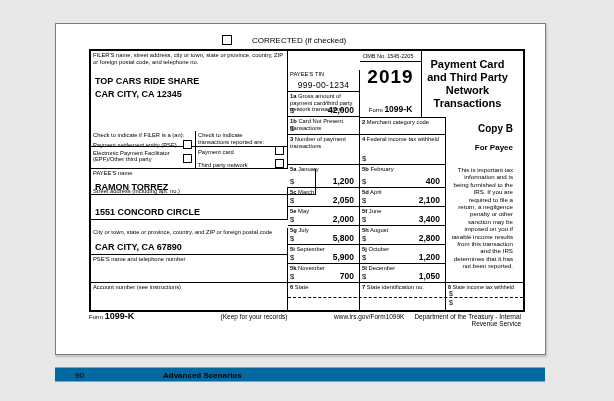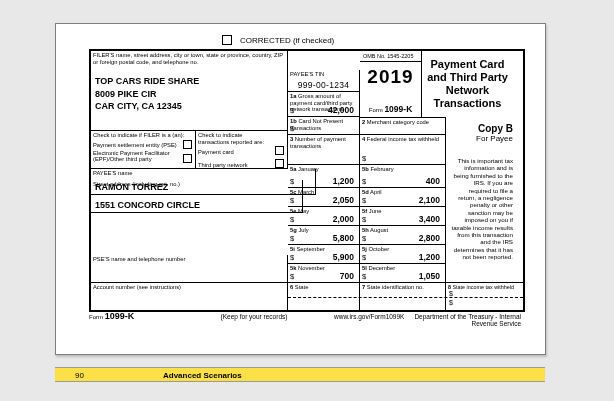--- a/index.html
+++ b/index.html
@@ -6,21 +6,21 @@
   body{
     width:614px;height:401px;position:relative;overflow:hidden;
     background:#e8e8e8;
     font-family:"Liberation Sans",sans-serif;color:#000;
   }
   .page{
     position:absolute;left:55px;top:23px;width:489px;height:330px;
     background:#ffffff;border:1px solid #7d7d7d;
     box-shadow:1px 2px 2px rgba(0,0,0,0.18);
   }
-  .corrected{position:absolute;left:166px;top:11px;display:flex;align-items:center;gap:8px;font-size:8px;}
+  .corrected{position:absolute;left:166px;top:11px;display:flex;align-items:center;gap:20px;font-size:8px;}
   .cb{display:inline-block;width:8px;height:8px;border:1px solid #000;background:#fff;flex:0 0 auto;}
   .cb.small{width:7px;height:7px;}
   .form1099{position:absolute;left:33px;top:25px;width:436px;height:263px;border:2px solid #000;box-sizing:border-box;background:#fff;}
   .cell{position:absolute;box-sizing:border-box;overflow:hidden;}
   .br{border-right:1px solid #000;}
   .bb{border-bottom:1px solid #000;}
   .bt{border-top:1px solid #000;}
   .lab{font-size:5.8px;line-height:6.6px;padding:1px 2px 0 2px;}
   .lab b{font-weight:bold;}
   .vrow{position:absolute;left:2px;right:5px;bottom:1px;display:flex;justify-content:space-between;align-items:baseline;}
@@ -31,54 +31,53 @@
   .payval{position:absolute;left:4px;bottom:2px;font-weight:bold;font-size:9px;}
   .chkrow{display:flex;justify-content:space-between;align-items:flex-end;padding:1px 3px 0 2px;}
   .chkrow .lab{padding:0;}
   .omb-label{font-size:5.5px;text-align:left;padding:2px 2px 2px 3px;border-bottom:1px solid #000;}
   .year{font-size:19px;font-weight:bold;text-align:center;margin-top:4px;letter-spacing:1px;}
   .formline{position:absolute;bottom:3px;width:100%;text-align:center;font-size:6px;}
   .formline b{font-size:8.5px;}
   .title-area{padding:7px 10px 0 0;text-align:center;font-weight:bold;font-size:11px;line-height:13px;}
   .copyb{text-align:right;padding:6px 10px 0 4px;}
   .copyb .c1{font-weight:bold;font-size:10px;}
-  .copyb .c2{font-weight:normal;font-size:8px;margin-top:0;}
+  .copyb .c2{font-weight:bold;font-size:8px;margin-top:9px;}
   .copyb .notice{font-size:6.2px;line-height:7.4px;margin-top:14px;}
   .dashed{position:absolute;left:197px;top:246px;width:235px;border-top:1px dashed #000;}
   .d8{position:absolute;font-size:7px;}
   .bottomrow{position:absolute;left:33px;top:287px;width:432px;height:12px;font-size:6.5px;}
   .bottomrow .fid{position:absolute;left:0;top:0;font-size:6px;}
   .bottomrow .fid b{font-size:9px;}
   .bottomrow .keep{position:absolute;left:110px;width:110px;text-align:center;top:2px;}
   .bottomrow .url{position:absolute;left:245px;top:2px;}
   .bottomrow .dept{position:absolute;left:300px;width:132px;text-align:right;top:2px;}
   .pagebar{
     position:absolute;left:55px;top:367px;width:490px;height:15px;box-sizing:border-box;
-    background:#fde047;border-top:1px solid #9a9a9a;border-bottom:1px solid #9a9a9a;
+    background:#0369a1;border-top:1px solid #9a9a9a;border-bottom:1px solid #9a9a9a;
   }
   .pagebar .pn{position:absolute;left:20px;top:3px;font-size:8px;}
   .pagebar .st{position:absolute;left:108px;top:3px;font-size:8px;font-weight:bold;}
 </style>
 </head>
 <body>
 
 <div class="page">
 
   <div class="corrected">
     <span class="cb"></span>
     <span>CORRECTED (if checked)</span>
   </div>
 
   <div class="form1099">
 
-    <div class="cell br bb" style="left:0;top:0;width:197px;height:80px">
+    <div class="cell br bb" style="left:0;top:0;width:197px;height:96px">
       <div class="lab">FILER'S name, street address, city or town, state or province, country, ZIP or foreign postal code, and telephone no.</div>
       <div class="filer-lines">
         <div>TOP CARS RIDE SHARE</div>
-        <div>8009 PIKE CIR</div>
         <div>CAR CITY, CA  12345</div>
       </div>
     </div>
 
 
     <div class="cell br bb" style="left:197px;top:19px;width:72px;height:22px">
       <div class="lab">PAYEE'S TIN</div>
       <div class="tinval">999-00-1234</div>
     </div>
 
@@ -244,25 +243,29 @@
         <span class="lab">Third party network</span>
         <span class="cb small"></span>
       </div>
     </div>
 
     <div class="cell br bb" style="left:0;top:118px;width:225px;height:26px">
       <div class="lab">PAYEE'S name</div>
       <div class="payval">RAMON TORREZ</div>
     </div>
 
-    <div class="cell br bb" style="left:0;top:129px;width:212px;height:33px">
+    <div class="cell br bb" style="left:0;top:136px;width:197px;height:33px">
       <div class="lab">Street address (including apt. no.)</div>
       <div class="payval">1551 CONCORD CIRCLE</div>
     </div>
 
+    <div class="cell br bb" style="left:0;top:177px;width:197px;height:27px">
+      <div class="lab">City or town, state or province, country, and ZIP or foreign postal code</div>
+      <div class="payval">CAR CITY, CA  67890</div>
+    </div>
 
     <div class="cell br bb" style="left:0;top:204px;width:197px;height:28px">
       <div class="lab">PSE'S name and telephone number</div>
     </div>
 
     <div class="cell br" style="left:0;top:232px;width:197px;height:27px">
       <div class="lab">Account number (see instructions)</div>
     </div>
 
     <div class="cell br" style="left:197px;top:232px;width:72px;height:27px">

